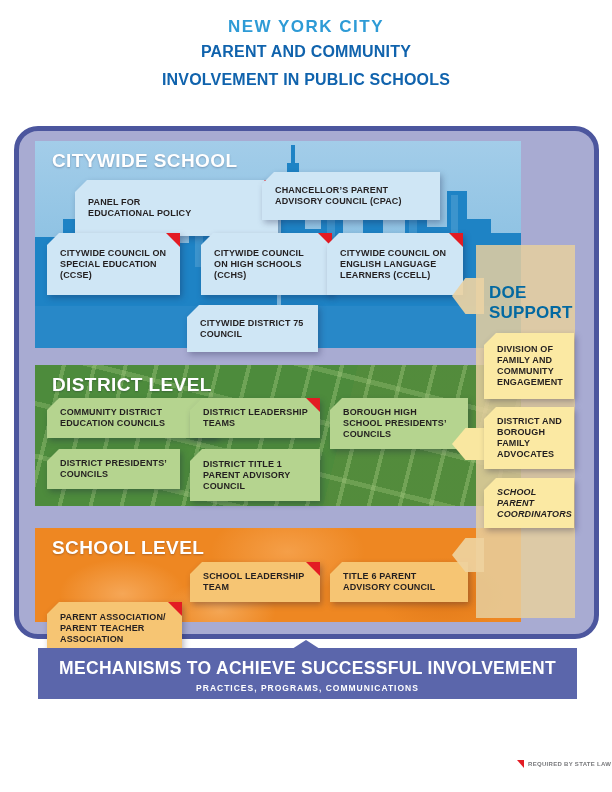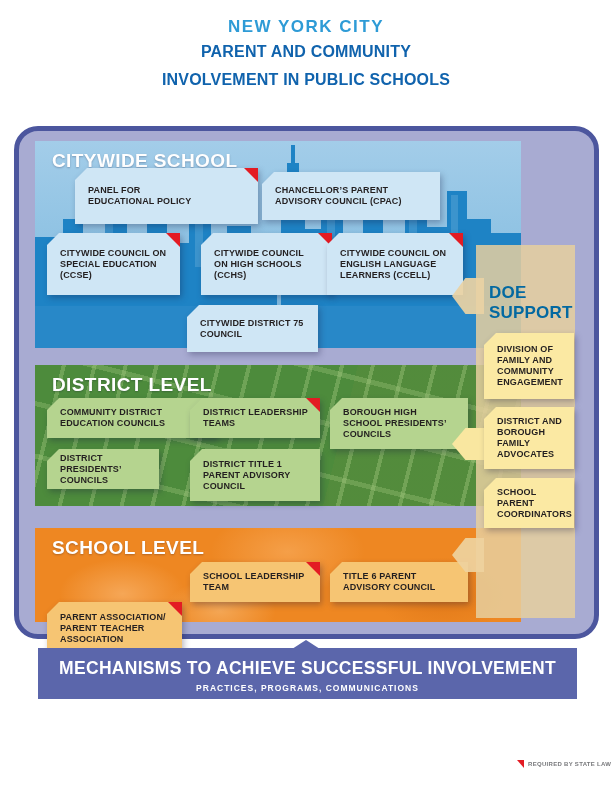--- a/index.html
+++ b/index.html
@@ -121,21 +121,21 @@
           <rect x="160" y="76" width="8" height="50"></rect>
         <rect x="292" y="66" width="8" height="55"></rect>
           <rect x="374" y="62" width="8" height="60"></rect>
         <rect x="416" y="54" width="7" height="70"></rect>
       </g>
       <rect x="0" y="165" width="486" height="42" fill="#2E8CC9" opacity="0.6"></rect>
     </svg>
     <div class="lvl-title">CITYWIDE SCHOOL</div>
   </div>
 
-  <div class="tag" style="left:75px;top:168px;width:183px;height:56px;--c:#CFE6F5;">
+  <div class="tag" style="left:75px;top:180px;width:183px;height:56px;padding-left:20px;--c:#CFE6F5;">
     <div class="bg"></div>
     <span class="tri"></span>
     <div class="txt">PANEL FOR
 EDUCATIONAL POLICY</div>
   </div>
   <div class="tag" style="left:262px;top:172px;width:178px;height:48px;--c:#CFE6F5;">
     <div class="bg"></div>
     <div class="txt">CHANCELLOR’S PARENT
 ADVISORY COUNCIL (CPAC)</div>
   </div>
@@ -181,21 +181,21 @@
     <span class="tri"></span>
     <div class="txt">DISTRICT LEADERSHIP
 TEAMS</div>
   </div>
   <div class="tag" style="left:330px;top:398px;width:138px;height:51px;--c:#B5D48F;">
     <div class="bg"></div>
     <div class="txt">BOROUGH HIGH
 SCHOOL PRESIDENTS’
 COUNCILS</div>
   </div>
-  <div class="tag" style="left:47px;top:449px;width:112px;height:40px;--c:#B5D48F;">
+  <div class="tag" style="left:47px;top:449px;width:133px;height:40px;--c:#B5D48F;">
     <div class="bg"></div>
     <div class="txt">DISTRICT PRESIDENTS’
 COUNCILS</div>
   </div>
   <div class="tag" style="left:190px;top:449px;width:130px;height:52px;--c:#B5D48F;">
     <div class="bg"></div>
     <div class="txt">DISTRICT TITLE 1
 PARENT ADVISORY
 COUNCIL</div>
   </div>
@@ -237,21 +237,21 @@
 COMMUNITY
 ENGAGEMENT</div>
   </div>
   <div class="tag" style="left:484px;top:407px;width:90px;height:62px;--c:#FBE9A3;">
     <div class="bg"></div>
     <div class="txt">DISTRICT AND
 BOROUGH
 FAMILY
 ADVOCATES</div>
   </div>
-  <div class="tag" style="left:484px;top:478px;width:90px;height:50px;--c:#FBE9A3;">
+  <div class="tag" style="left:484px;top:478px;width:90px;height:50px;font-style:italic;--c:#FBE9A3;">
     <div class="bg"></div>
     <div class="txt">SCHOOL
 PARENT
 COORDINATORS</div>
   </div>
 
   <div class="banner-arrow"></div>
   <div class="banner">
     <div class="l1">MECHANISMS TO ACHIEVE SUCCESSFUL INVOLVEMENT</div>
     <div class="l2">PRACTICES, PROGRAMS, COMMUNICATIONS</div>

